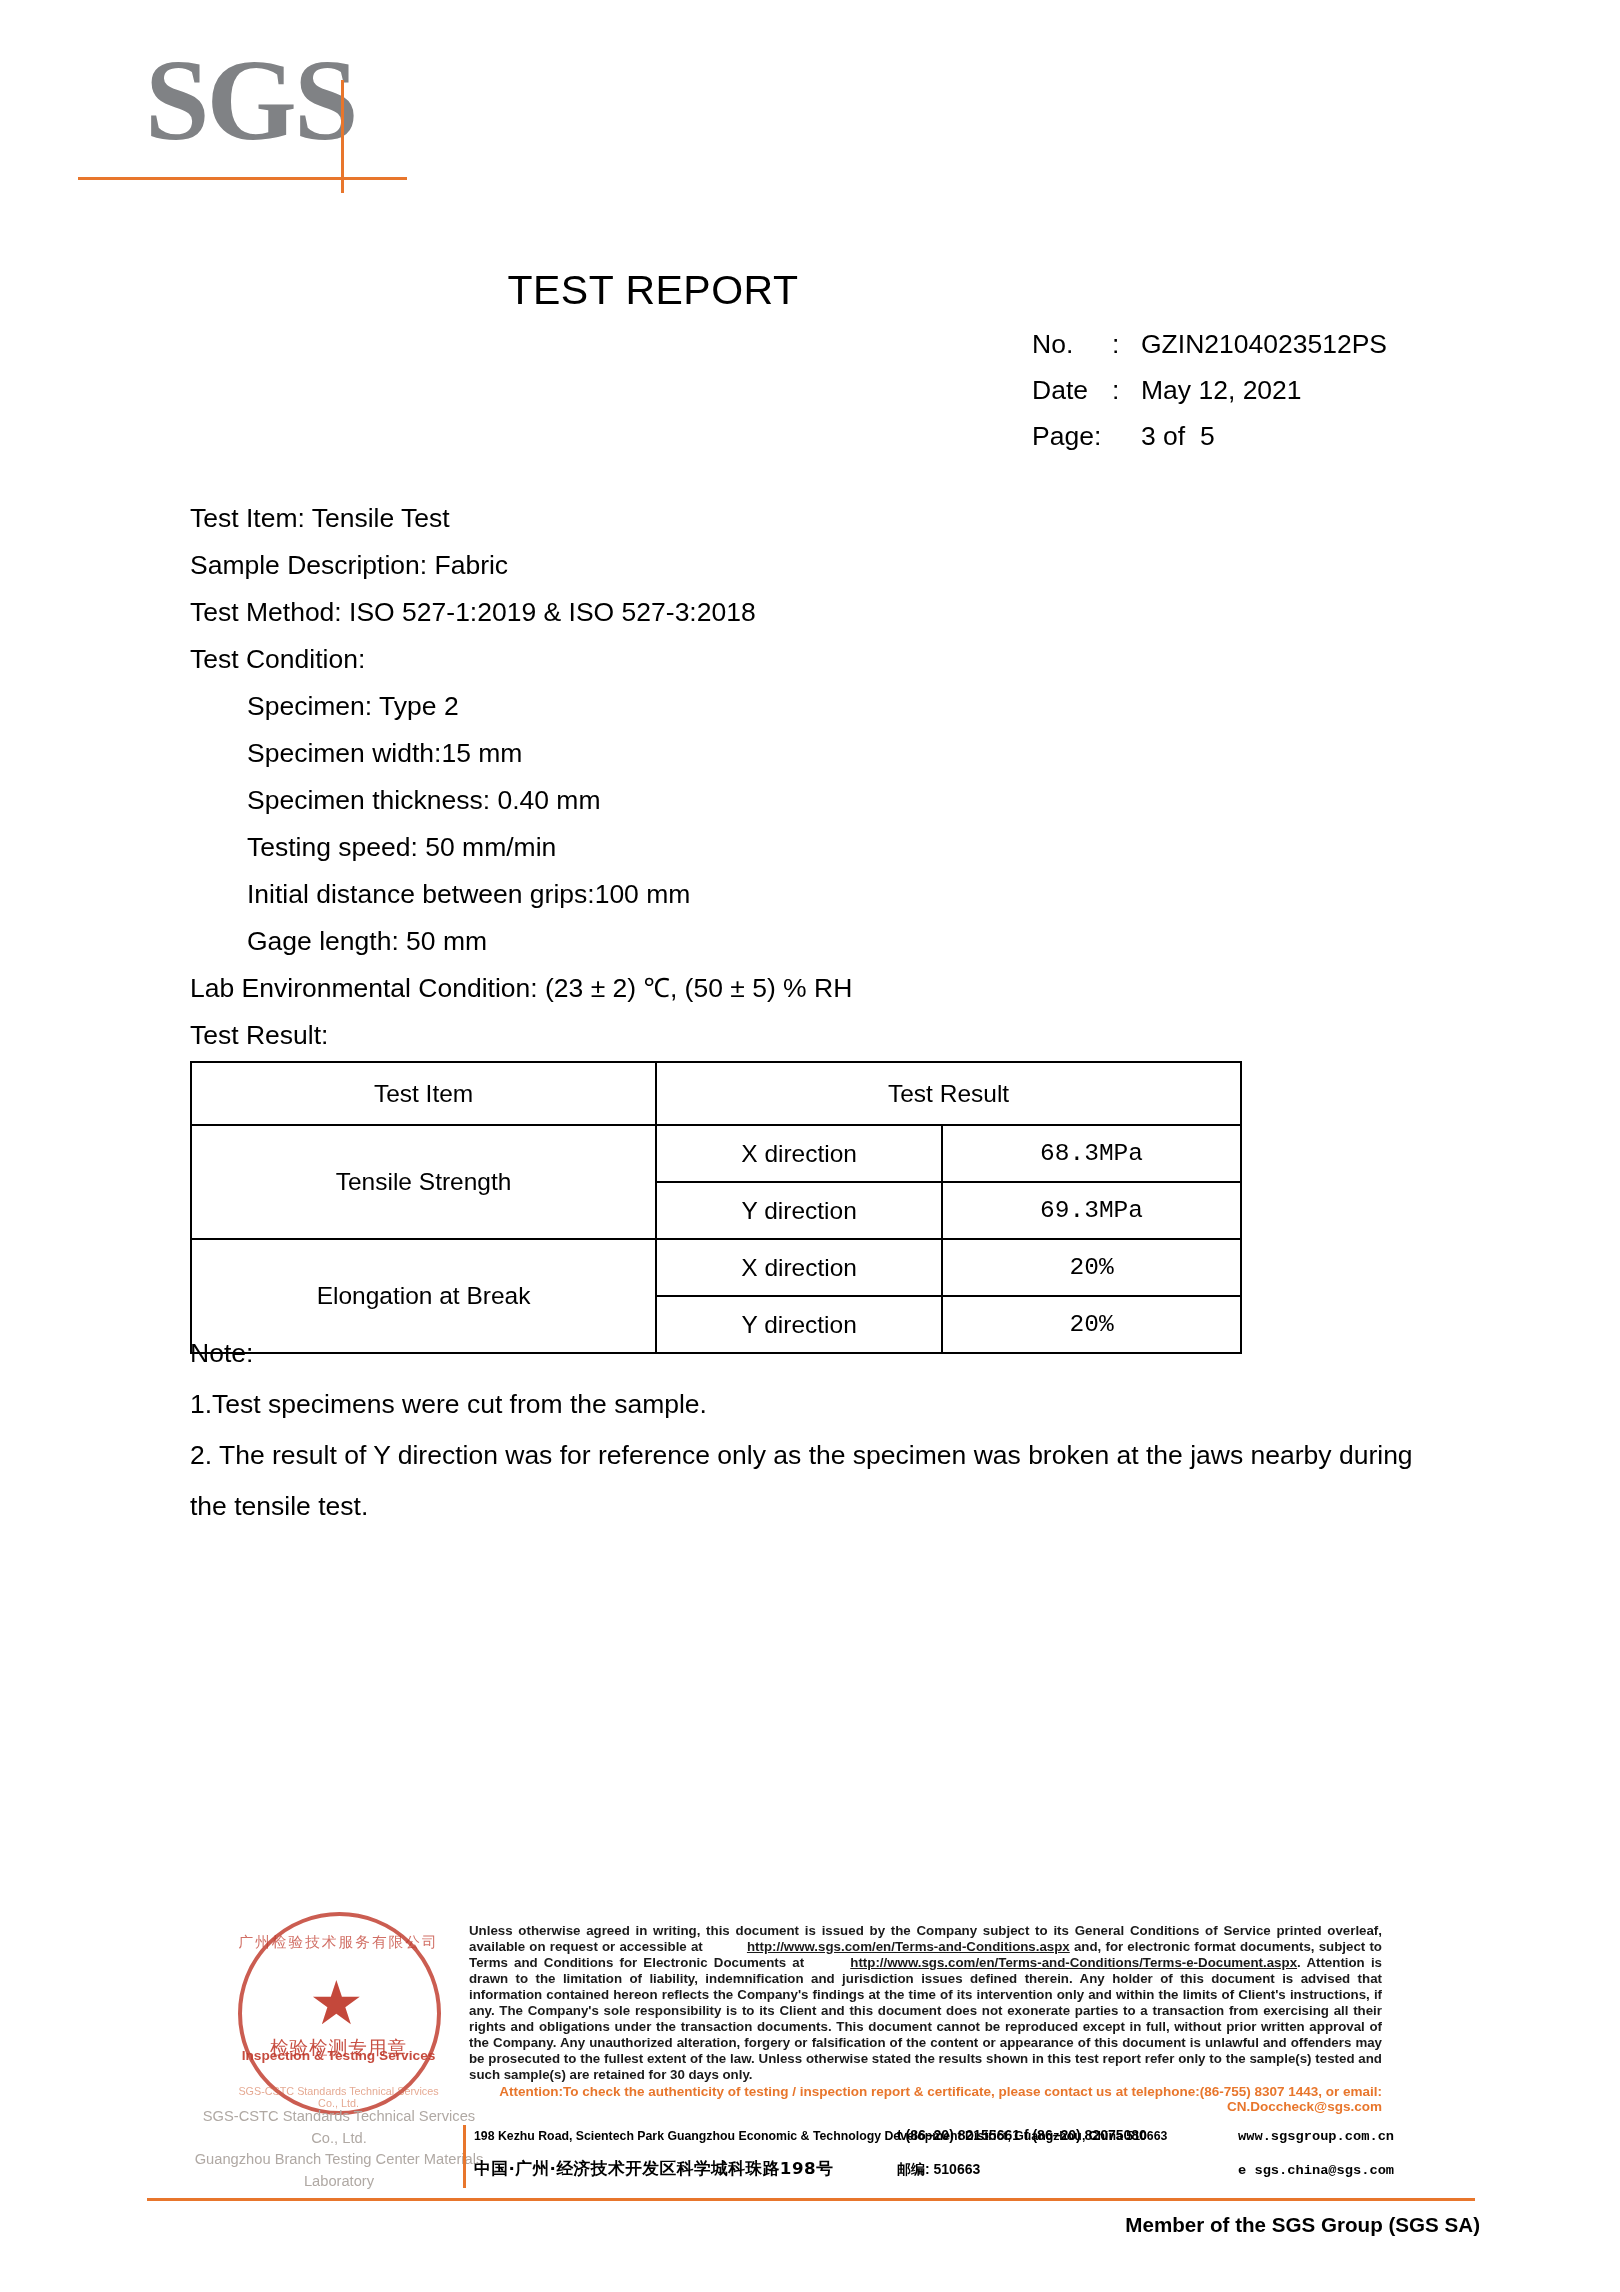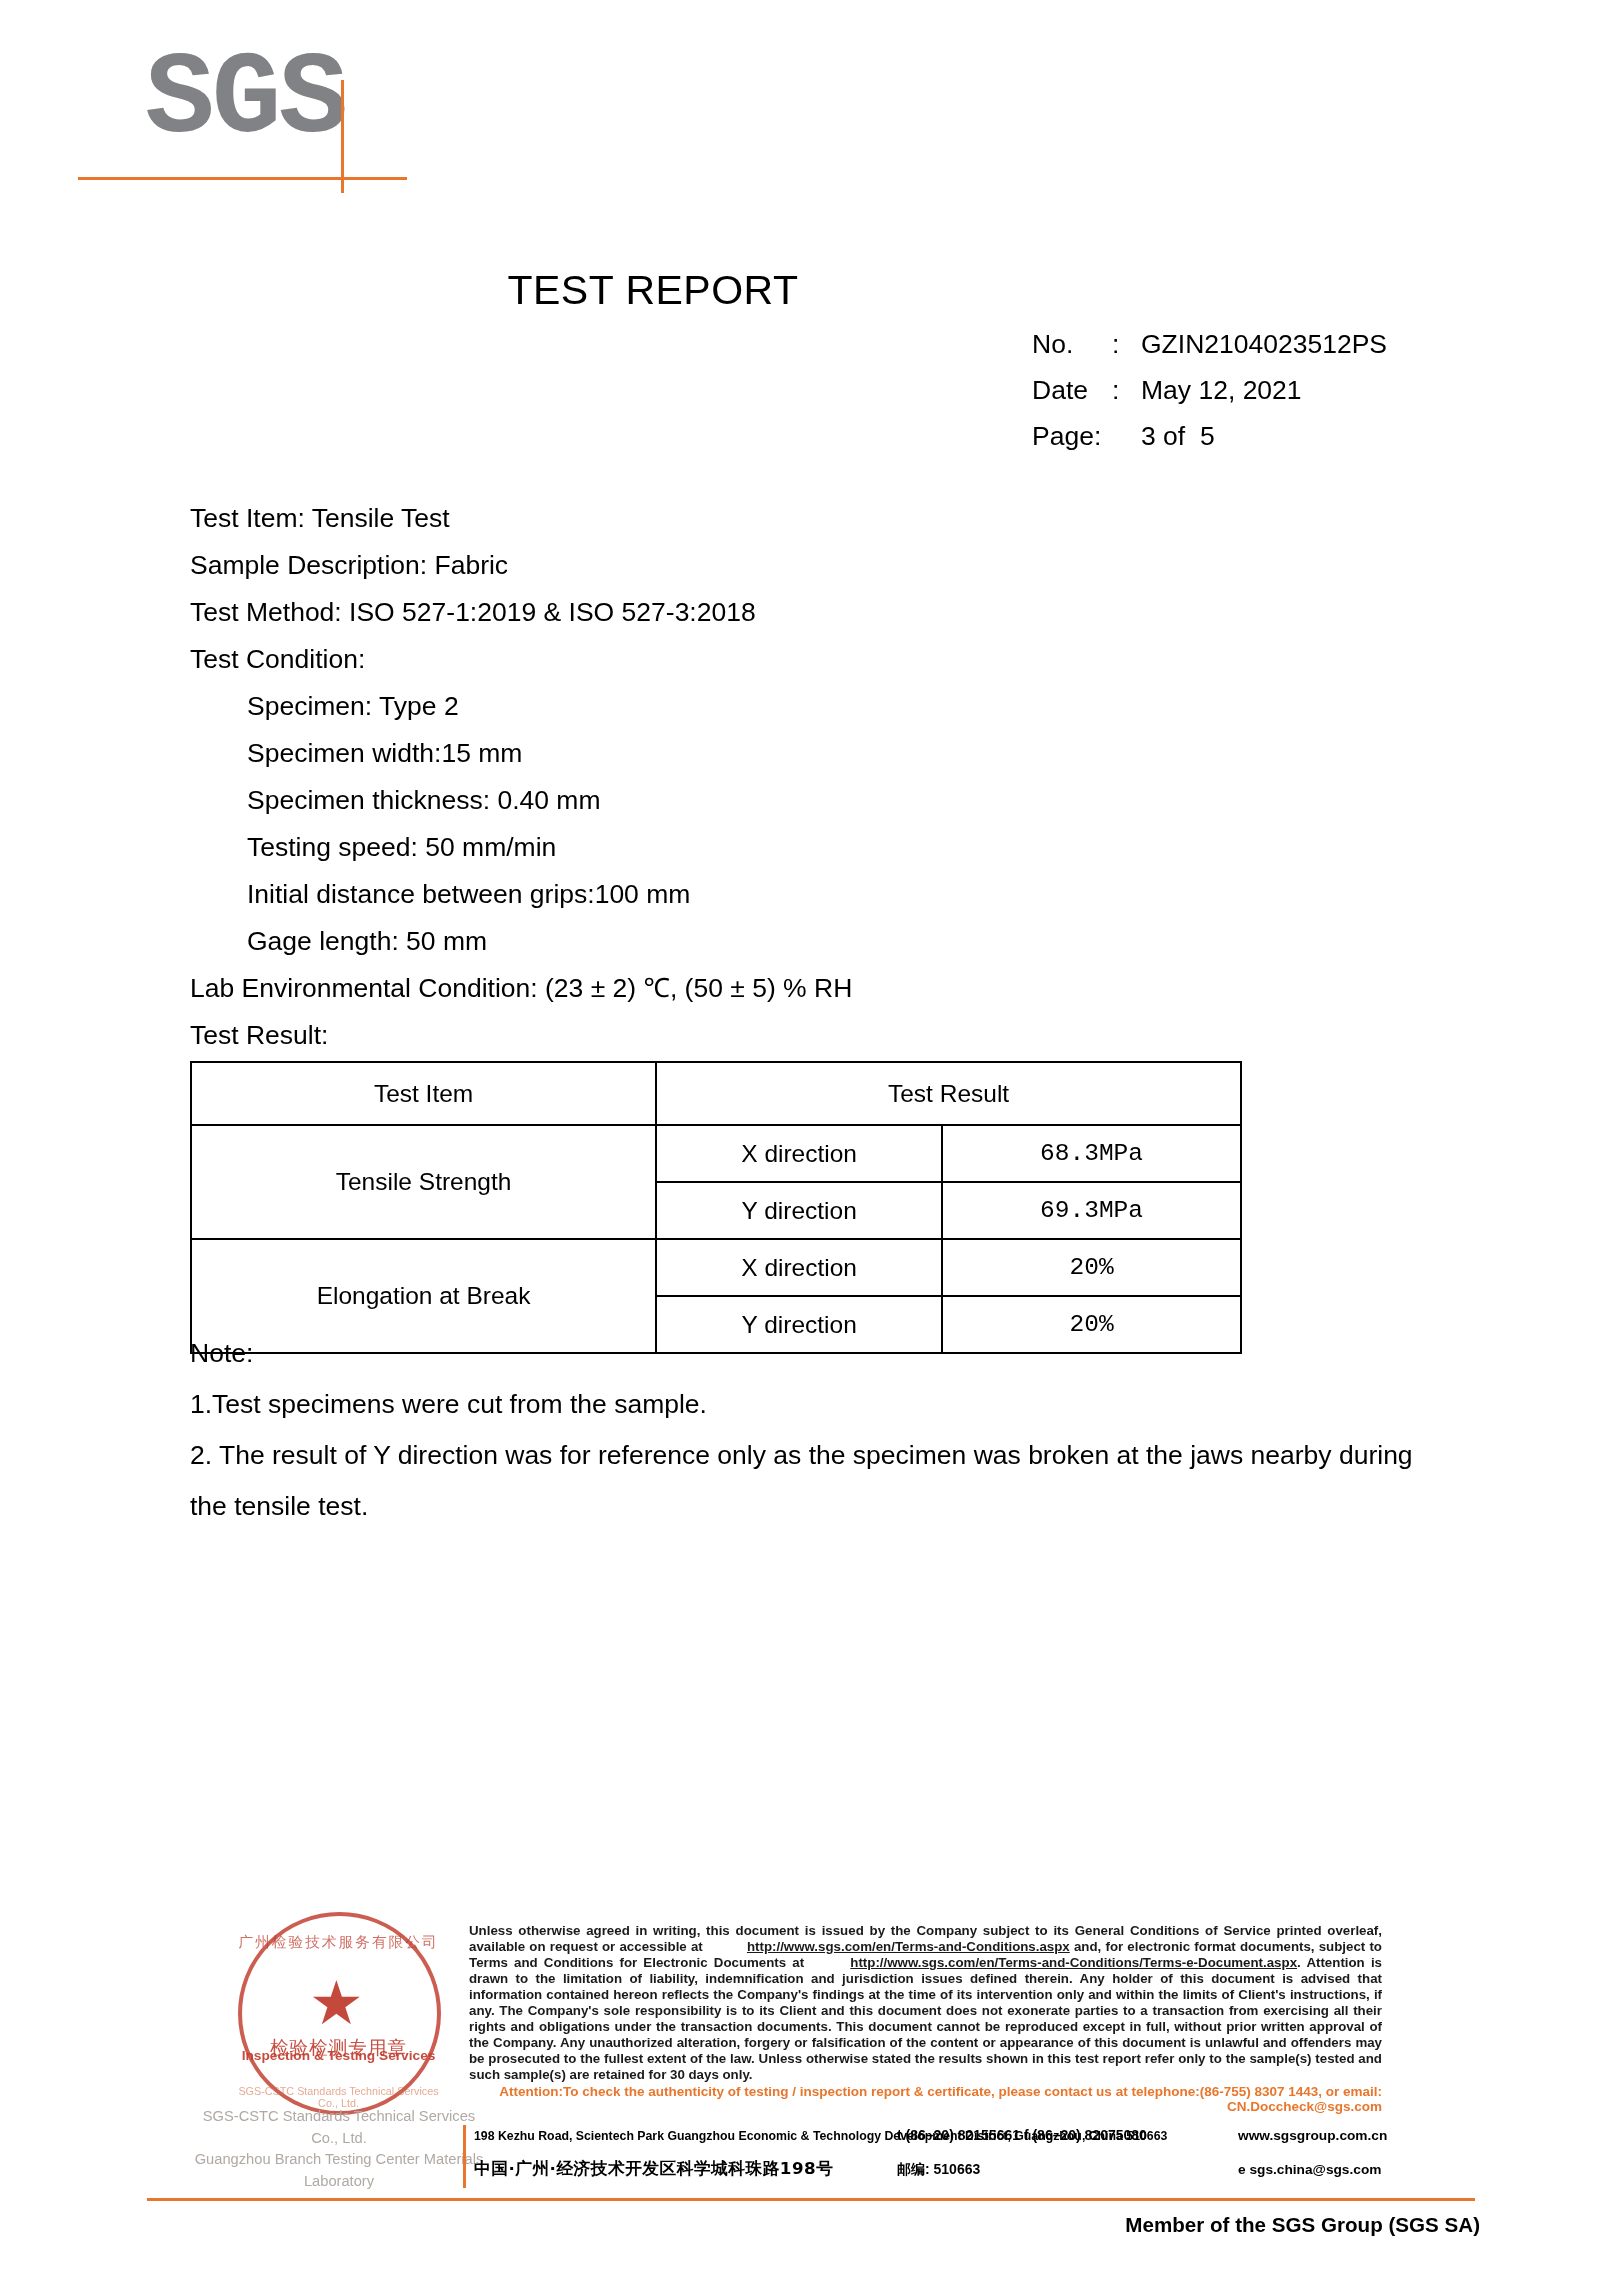--- a/index.html
+++ b/index.html
@@ -21,21 +21,21 @@
     position: absolute;
     left: 78px;
     top: 54px;
     width: 353px;
     height: 137px;
   }
   .logo-text {
     position: absolute;
     left: 67px;
     top: -11.8px;
-    font-family: Liberation Mono, monospace;
+    font-family: Liberation Serif, serif;
     font-size: 116px;
     font-weight: bold;
     letter-spacing: -2.9px;
     color: #808285;
     line-height: 1;
   }
   .logo-hline {
     position: absolute;
     left: 0px;
     top: 123px;
@@ -252,20 +252,21 @@
   .addr-tel {
     font-size: 14px;
     width: 341px;
     white-space: nowrap;
     font-weight: bold;
   }
   .addr-web {
     font-size: 13.7px;
     white-space: nowrap;
     font-weight: bold;
+    font-family: Liberation Mono, monospace;
   }
 
   .footer-rule {
     position: absolute;
     left: 147px;
     top: 306px;
     width: 1328px;
     height: 2.9px;
     background: #e8762c;
   }

